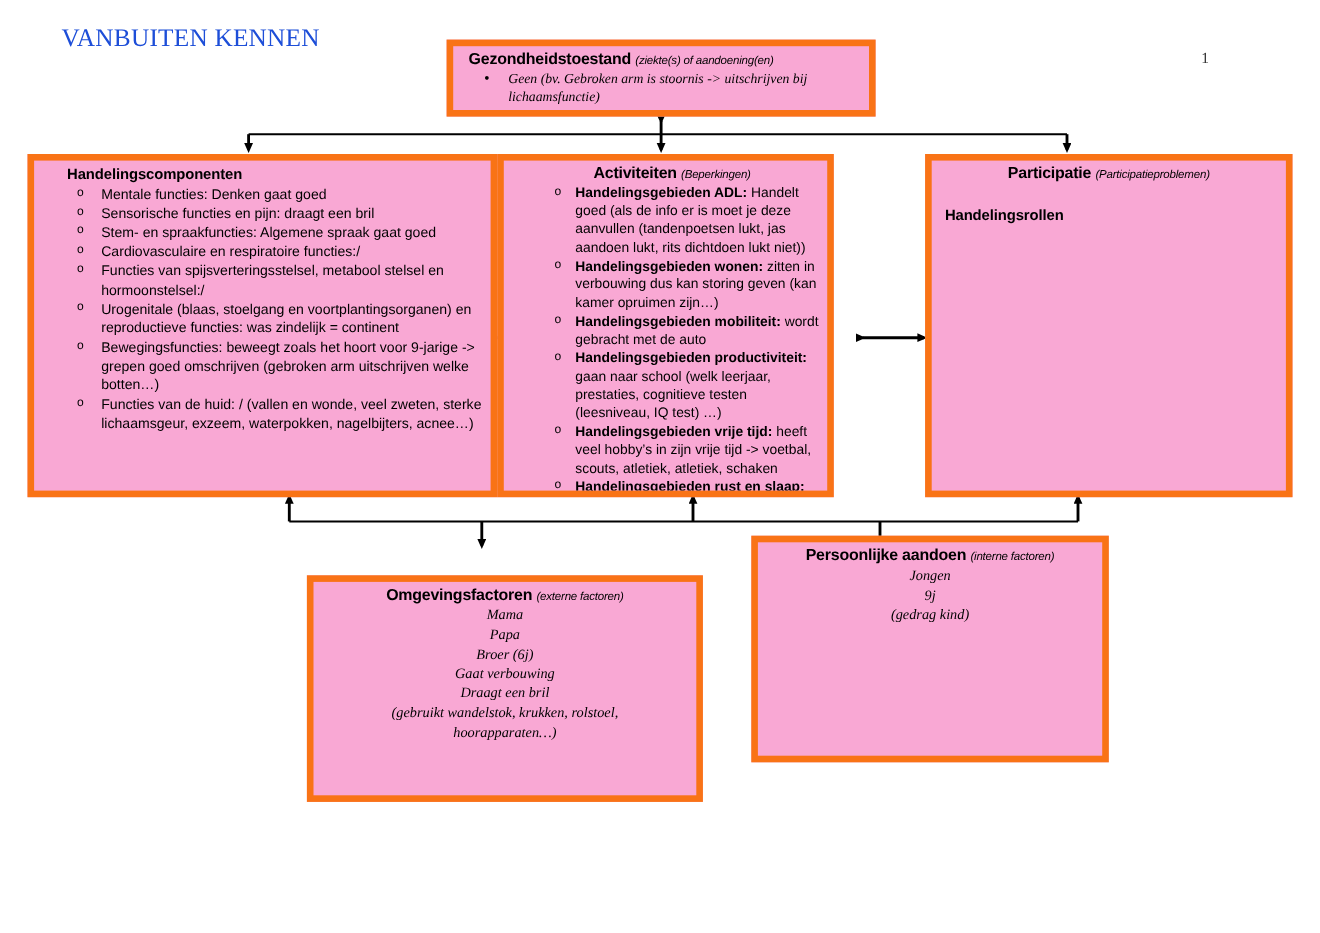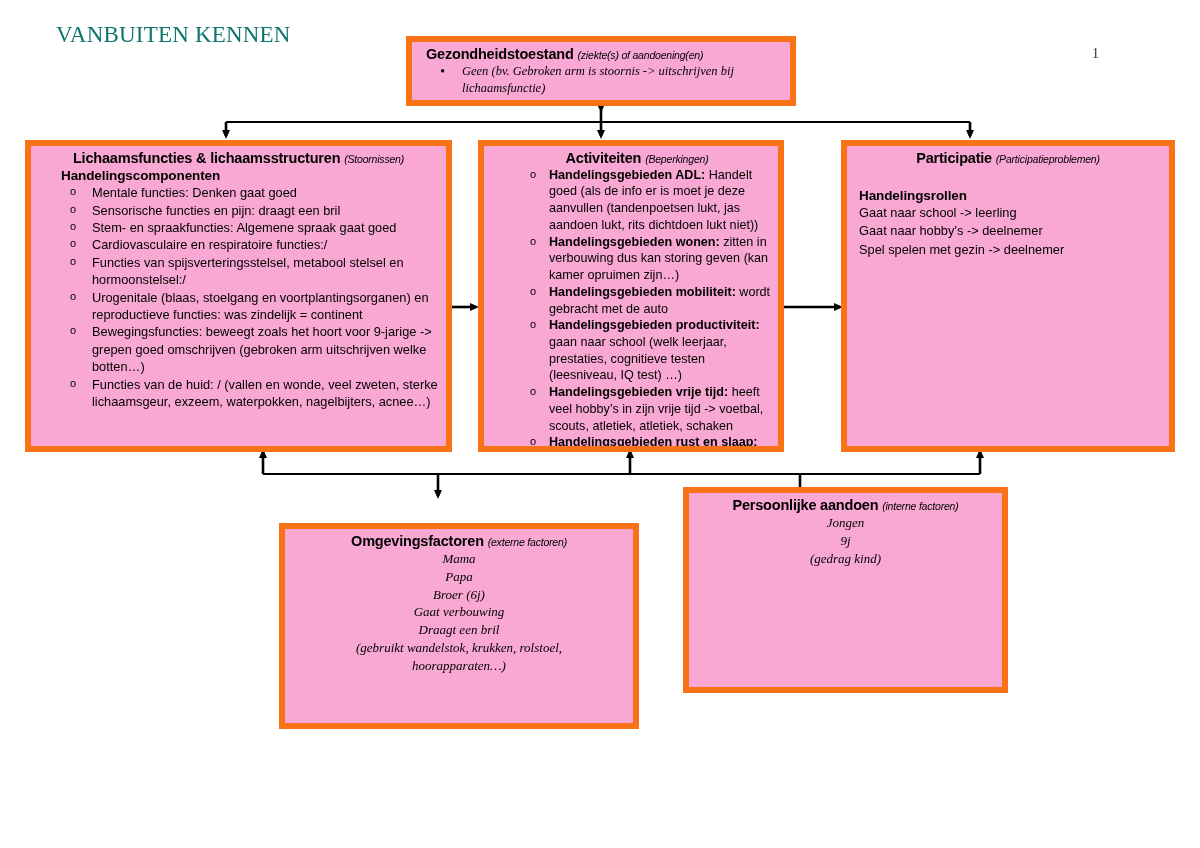--- a/index.html
+++ b/index.html
@@ -17,21 +17,21 @@
     height: 848px;
     background: #ffffff;
     overflow: hidden;
   }
   .doc-title {
     position: absolute;
     left: 56px;
     top: 22px;
     font-family: "Liberation Serif", serif;
     font-size: 23px;
-    color: #0f766e;
+    color: #1d4ed8;
     letter-spacing: 0.2px;
     white-space: nowrap;
   }
   .page-number {
     position: absolute;
     left: 1092px;
     top: 46px;
     font-family: "Liberation Serif", serif;
     font-size: 14px;
     color: #333333;
@@ -188,39 +188,35 @@
         <span class="sub">(ziekte(s) of aandoening(en)</span>
       </div>
       <ul class="bullets">
         <li class="italic-script">Geen (bv. Gebroken arm is stoornis -&gt; uitschrijven bij lichaamsfunctie)</li>
       </ul>
     </div>
   </div>
 
   <div class="box" style="left:25px; top:140px; width:427px; height:312px;">
     <div class="box-inner">
-      <div class="box-title">
-        <span>Lichaamsfuncties &amp; lichaamsstructuren</span>
-        <span class="sub">(Stoornissen)</span>
-      </div>
       <div class="subhead">Handelingscomponenten</div>
       <ul class="circles">
         <li>Mentale functies: Denken gaat goed</li>
         <li>Sensorische functies en pijn: draagt een bril</li>
         <li>Stem- en spraakfuncties: Algemene spraak gaat goed</li>
         <li>Cardiovasculaire en respiratoire functies:/</li>
         <li>Functies van spijsverteringsstelsel, metabool stelsel en hormoonstelsel:/</li>
         <li>Urogenitale (blaas, stoelgang en voortplantingsorganen) en reproductieve functies: was zindelijk = continent</li>
         <li>Bewegingsfuncties: beweegt zoals het hoort voor 9-jarige -&gt; grepen goed omschrijven (gebroken arm uitschrijven welke botten…)</li>
         <li>Functies van de huid: / (vallen en wonde, veel zweten, sterke lichaamsgeur, exzeem, waterpokken, nagelbijters, acnee…)</li>
       </ul>
     </div>
   </div>
 
-  <div class="box" style="left:478px; top:140px; width:306px; height:312px;padding-left:12px;">
+  <div class="box" style="left:452px; top:140px; width:306px; height:312px;padding-left:12px;">
     <div class="box-inner">
       <div class="box-title">
         <span>Activiteiten</span>
         <span class="sub">(Beperkingen)</span>
       </div>
       <ul class="circles tight">
         <li><b>Handelingsgebieden ADL:</b><span> Handelt goed (als de info er is moet je deze aanvullen (tandenpoetsen lukt, jas aandoen lukt, rits dichtdoen lukt niet))</span></li>
         <li><b>Handelingsgebieden wonen:</b><span> zitten in verbouwing dus kan storing geven (kan kamer opruimen zijn…)</span></li>
         <li><b>Handelingsgebieden mobiliteit:</b><span> wordt gebracht met de auto</span></li>
         <li><b>Handelingsgebieden productiviteit:</b><span> gaan naar school (welk leerjaar, prestaties, cognitieve testen (leesniveau, IQ test) …)</span></li>
@@ -230,25 +226,20 @@
     </div>
   </div>
 
   <div class="box" style="left:841px; top:140px; width:334px; height:312px;">
     <div class="box-inner">
       <div class="box-title">
         <span>Participatie</span>
         <span class="sub">(Participatieproblemen)</span>
       </div>
       <div class="subhead" style="padding-left:6px;margin-top:20px;">Handelingsrollen</div>
-      <div class="plainlines" style="padding-left:6px;">
-        <div>Gaat naar school -&gt; leerling</div>
-        <div>Gaat naar hobby’s -&gt; deelnemer</div>
-        <div>Spel spelen met gezin -&gt; deelnemer</div>
-      </div>
     </div>
   </div>
 
   <div class="box" style="left:279px; top:487px; width:360px; height:206px;margin-top:36px;">
     <div class="box-inner">
       <div class="box-title">
         <span>Omgevingsfactoren</span>
         <span class="sub">(externe factoren)</span>
       </div>
       <div class="italic-script centered">

